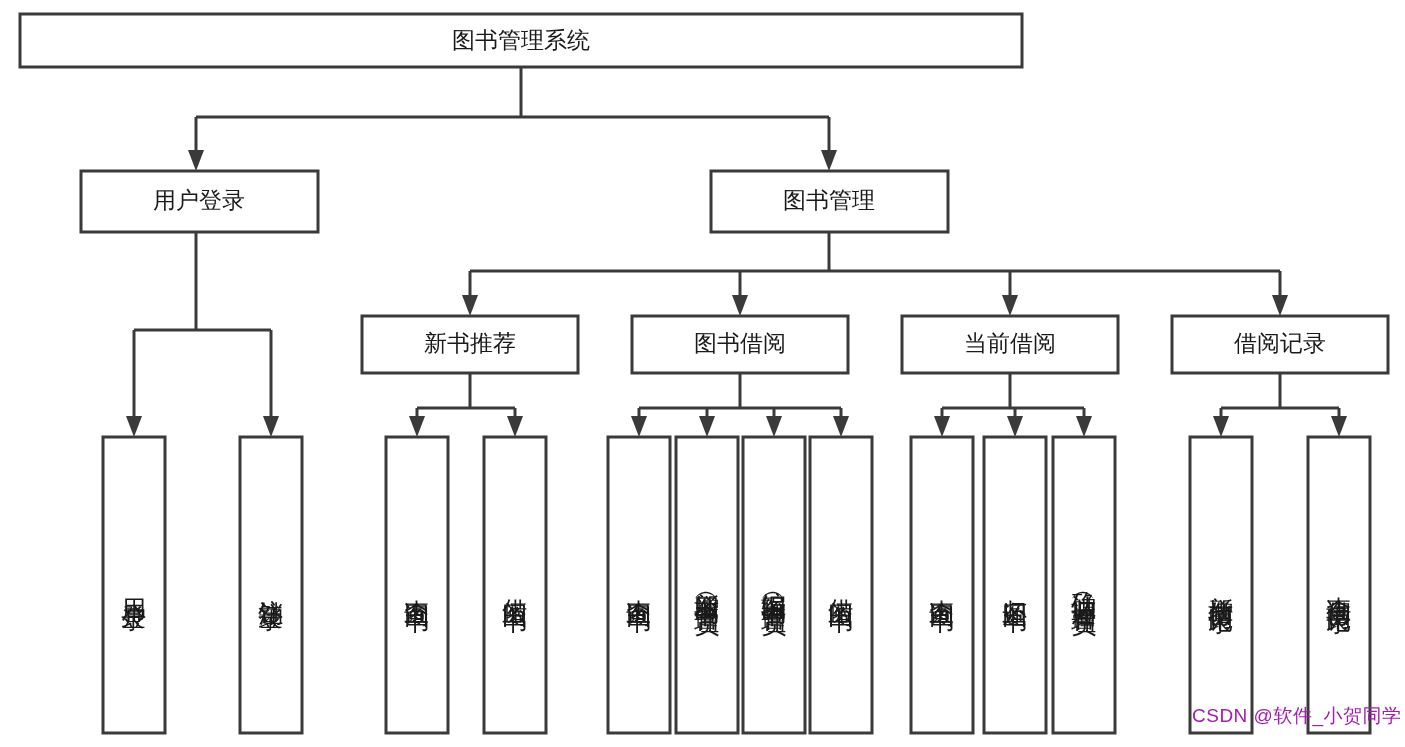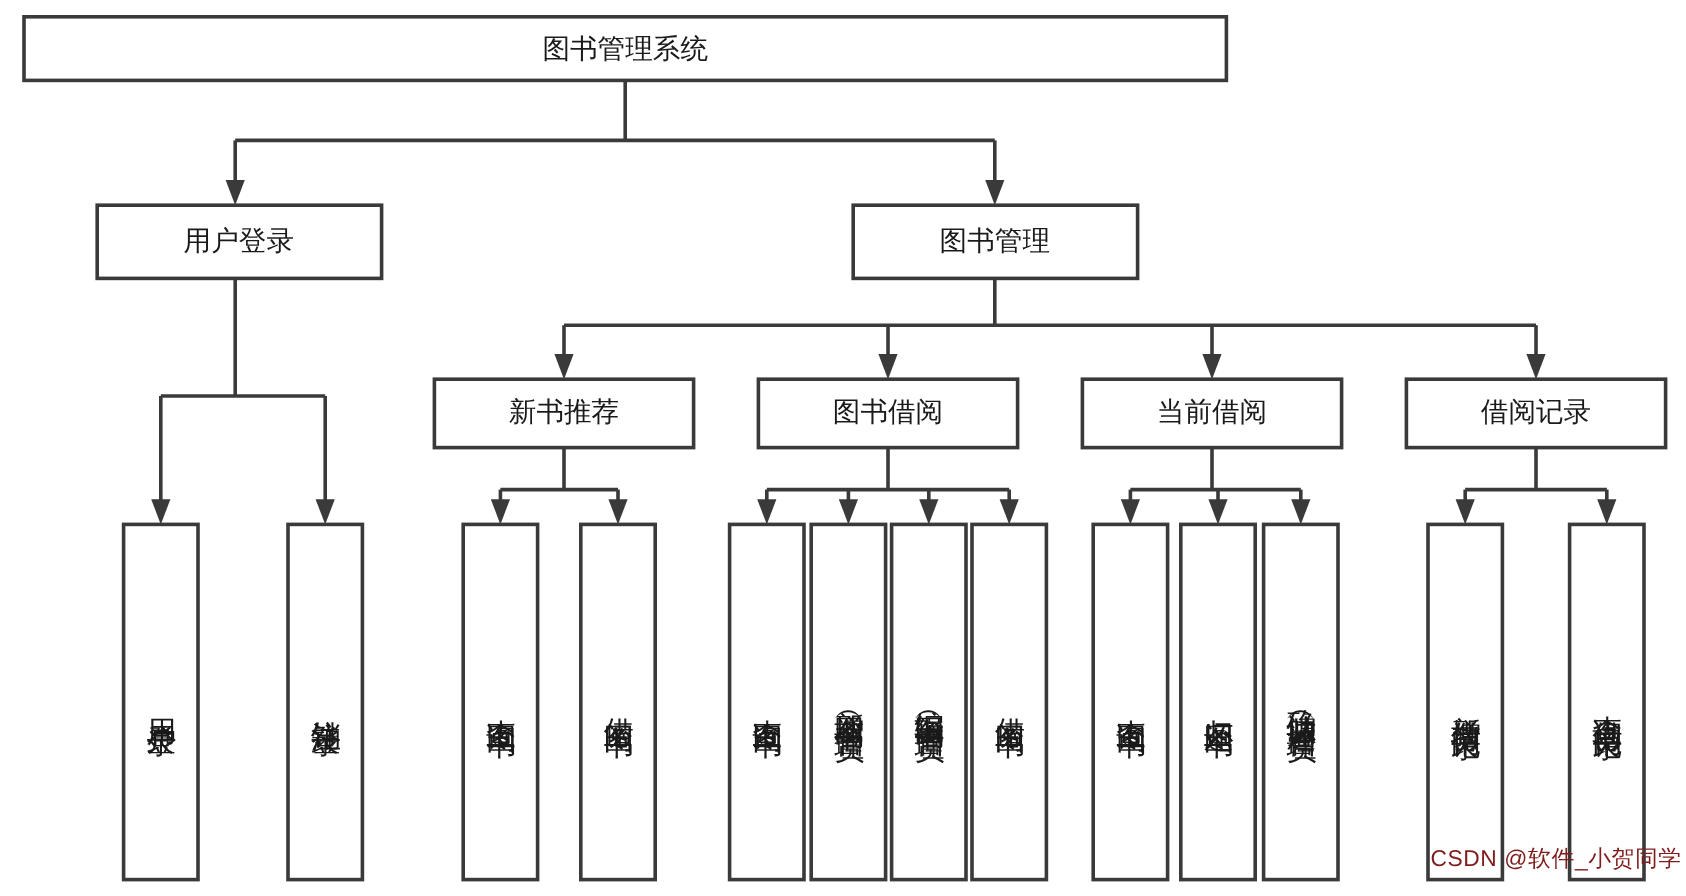--- a/index.html
+++ b/index.html
@@ -62,21 +62,21 @@
     align-items: center;
     justify-content: center;
     text-align: center;
     white-space: nowrap;
     pointer-events: none;
   }
   .watermark {
     position: absolute;
     font-family: "Liberation Sans", "DejaVu Sans", sans-serif;
     font-size: 19px;
-    color: #7f1d1d;
+    color: #a21caf;
     white-space: nowrap;
     letter-spacing: 0.5px;
   }
 </style>
 </head>
 <body>
 
 <div id="diagram-root">
 
   <svg class="diagram-svg" viewBox="0 0 1405 747">

